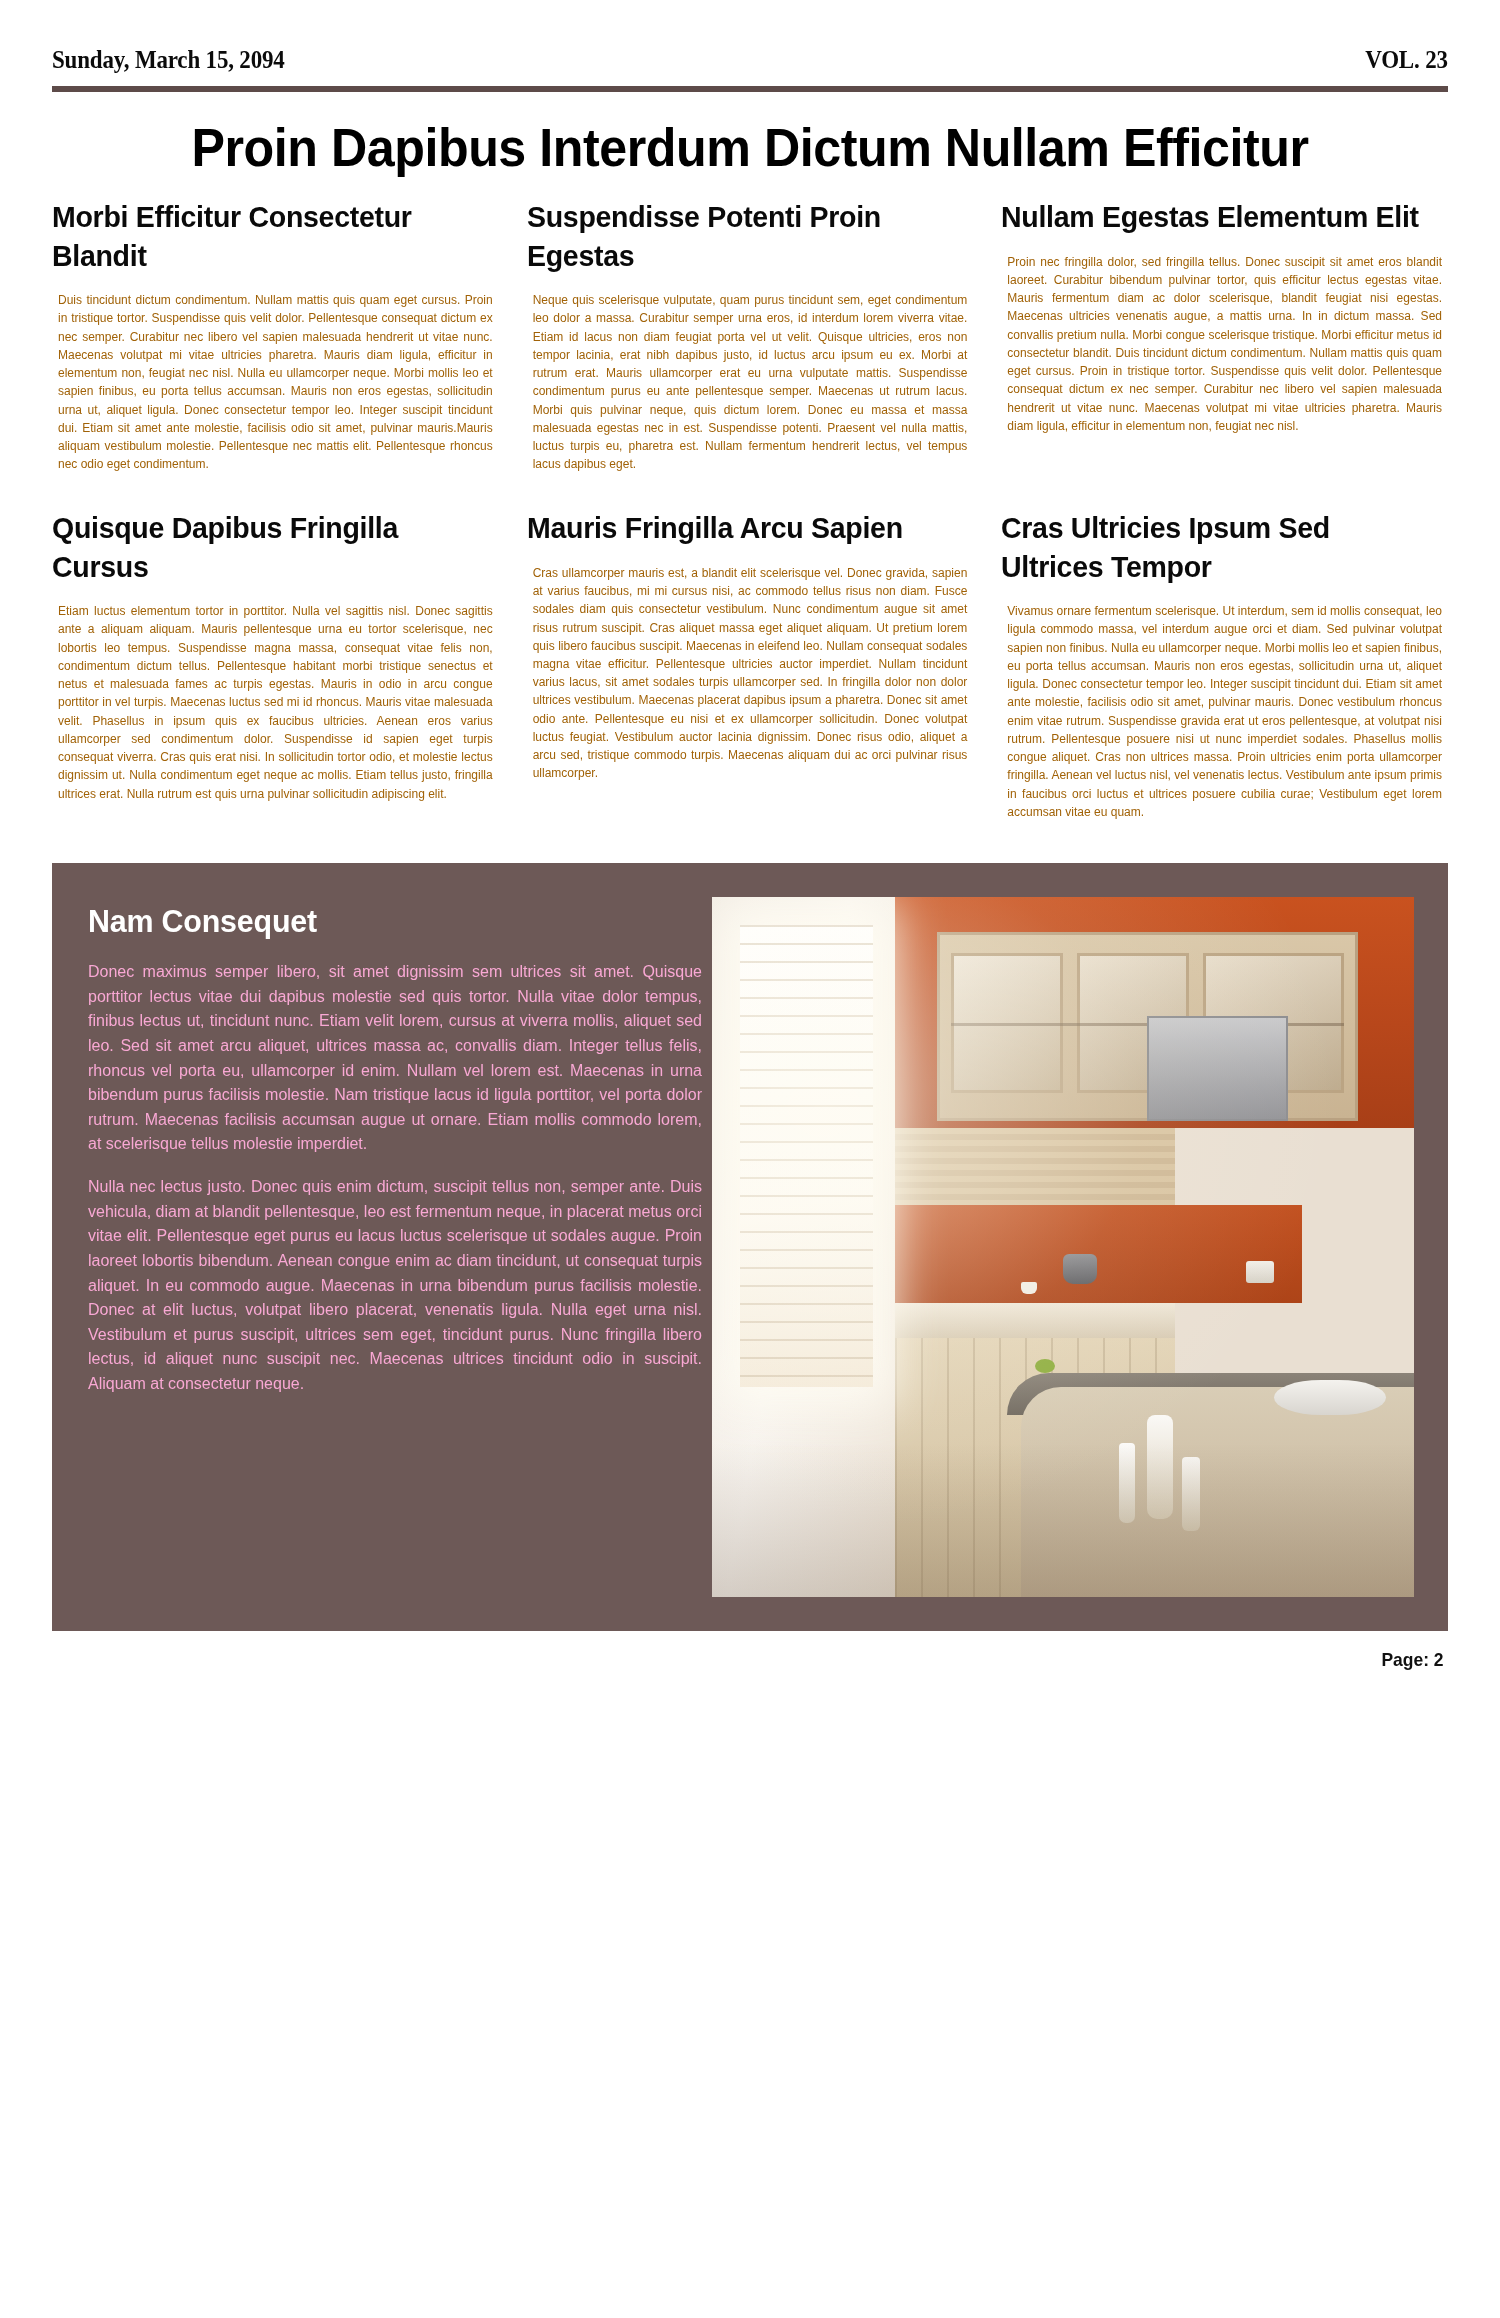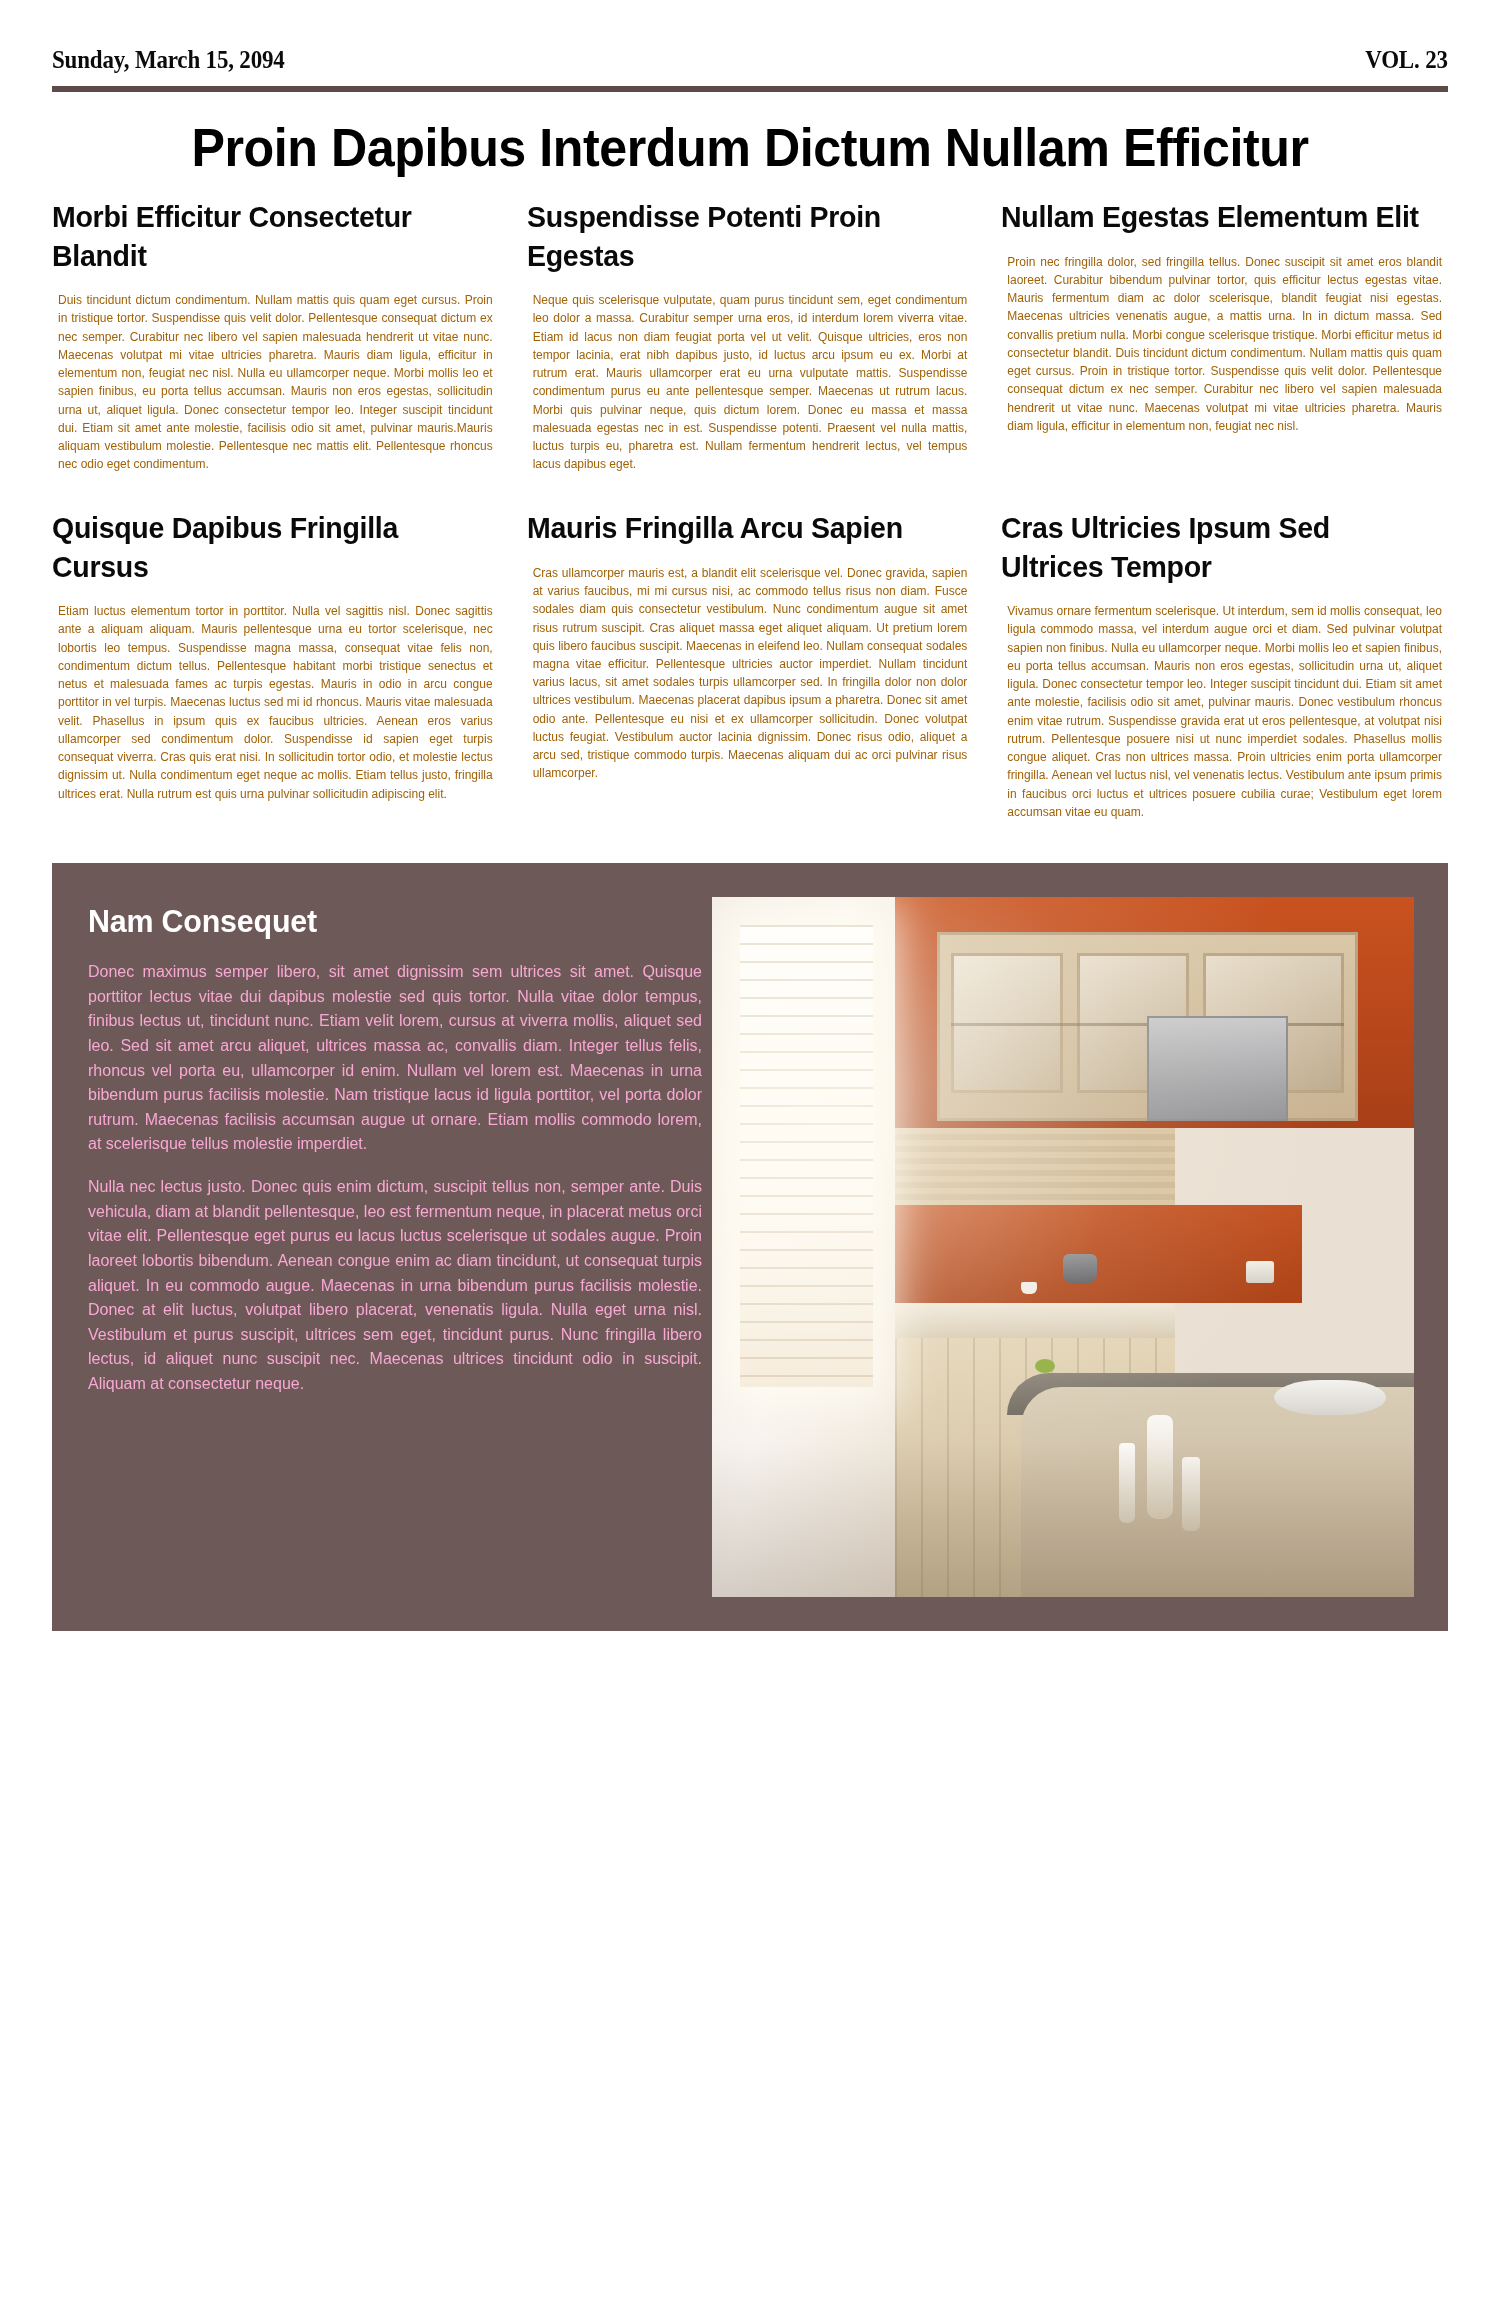--- a/index.html
+++ b/index.html
@@ -288,14 +288,17 @@
       <div class="ph ph-bottle-1"></div>
       <div class="ph ph-bottle-2"></div>
       <div class="ph ph-bottle-3"></div>
       <div class="ph ph-window"></div>
       <div class="ph ph-window-bars"></div>
       <div class="ph ph-glow"></div>
       <div class="ph ph-shadow"></div>
     </div>
   </div>
 
+  <div class="footer">
+    <div class="footer-page">Page: 2</div>
+  </div>
 
 </div>
 
 </body></html>

